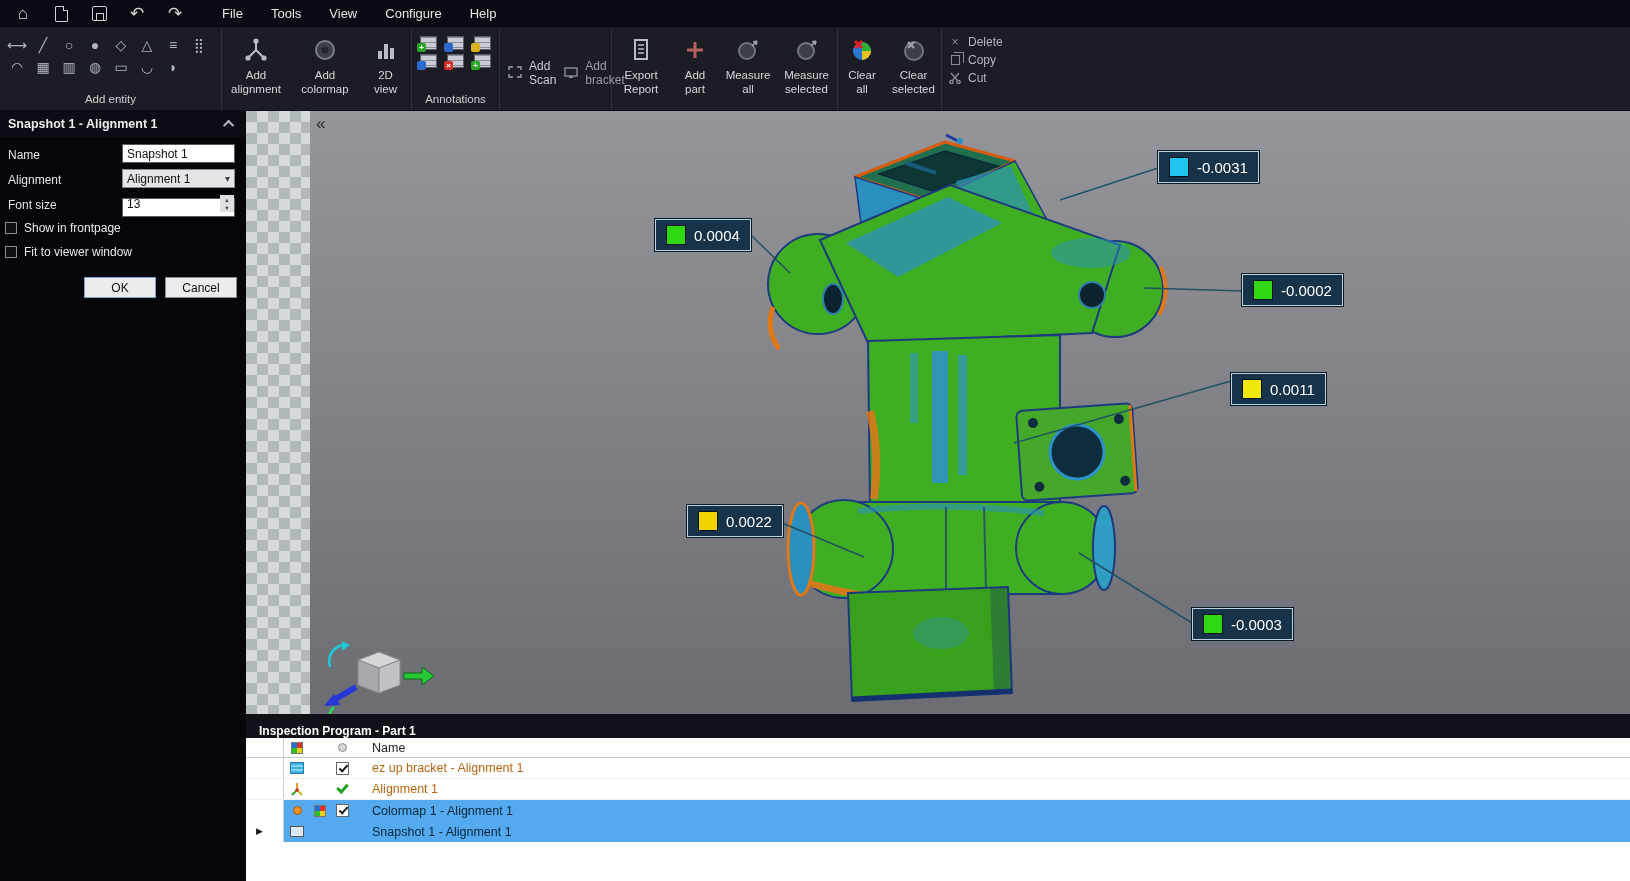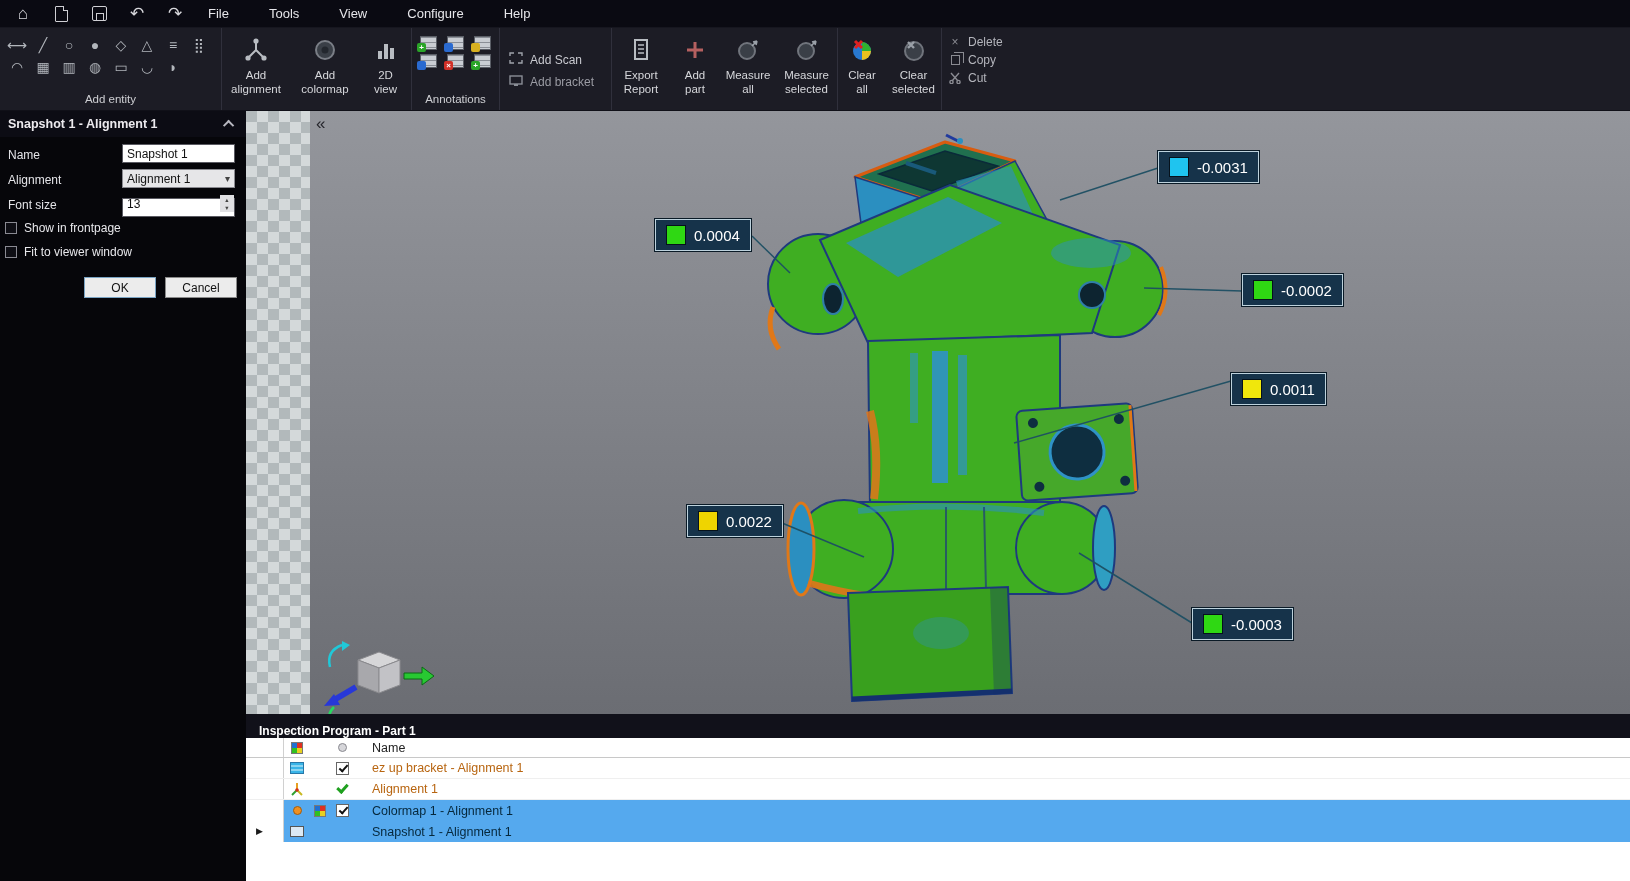--- a/index.html
+++ b/index.html
@@ -7,40 +7,40 @@
   body{position:relative;font-family:"Liberation Sans",sans-serif;background:#07070c;overflow:hidden;color:#e8e8ea}
 
   
   .menubar{position:absolute;left:0;top:0;width:1630px;height:28px;background:#0a0a12;display:flex;align-items:center;border-bottom:1px solid #16161f}
   .win-icons{display:flex;align-items:center;gap:12px;padding:0 10px;height:100%}
   .wi{width:26px;height:22px;display:flex;align-items:center;justify-content:center;color:#d8d8dc;font-size:17px}
   .doc-shape{width:13px;height:16px;border:1.5px solid #cfcfd4;border-radius:1px;position:relative;background:transparent}
   .doc-shape::after{content:"";position:absolute;right:-1px;top:-1px;width:4px;height:4px;background:#0a0a12;border-left:1.5px solid #cfcfd4;border-bottom:1.5px solid #cfcfd4}
   .save-shape{width:15px;height:15px;border:1.5px solid #cfcfd4;border-radius:2px;position:relative}
   .save-shape::after{content:"";position:absolute;left:3px;bottom:0;width:6px;height:6px;border:1.5px solid #cfcfd4;border-bottom:none}
-  .menu-items{display:flex;gap:40px;margin-left:10px;font-size:13px;color:#e6e6ea}
+  .menu-items{display:flex;gap:28px;margin-left:24px;font-size:13px;color:#e6e6ea}
   .menu-item{cursor:default}
 
   
   .ribbon{position:absolute;left:0;top:28px;width:1630px;height:83px;background:#1c1c25;display:flex;align-items:stretch;border-bottom:1px solid #101018}
   .grp-sep{border-right:1px solid #30303c}
   .grp-entity{width:222px;display:flex;flex-direction:column;justify-content:space-between;padding:6px 4px 3px}
   .ent-row{display:flex}
   .ent-ic{width:26px;height:22px;display:flex;align-items:center;justify-content:center;color:#b2b6bc;font-size:14px}
   .grp-label{text-align:center;font-size:11.5px;color:#cdced2;padding-bottom:2px}
   .rb-btn{display:flex;flex-direction:column;align-items:center;justify-content:flex-start;padding-top:7px;gap:4px}
   .rb-ico{height:30px;display:flex;align-items:center;justify-content:center}
   .rb-lbl{font-size:11.5px;color:#d6d7db;text-align:center;line-height:1.2;white-space:pre-line}
   .w68{width:68px}.w70{width:70px}.w52{width:52px}.w58{width:58px}.w50{width:50px}.w56{width:56px}.w62{width:62px}.w48{width:48px}
   .grp-ann{width:88px;display:flex;flex-direction:column;justify-content:space-between;padding:8px 6px 3px}
   .ann-grid{display:grid;grid-template-columns:repeat(3,1fr);gap:4px 6px;justify-items:center}
   .mini-ic{width:17px;height:14px;background:#c9cdd3;border:1px solid #5a5e66;position:relative;background-image:linear-gradient(#8a8e96 1px,transparent 1px);background-size:100% 5px}
   .mini-ic .badge{position:absolute;left:-4px;bottom:-3px;width:9px;height:9px;border-radius:2px;font-size:8px;line-height:9px;text-align:center;color:#fff;font-weight:bold}
   .b-green{background:#2aa428}.b-red{background:#d03028}.b-blue{background:#2a6ad0}.b-yellow{background:#d8b020;color:#222}
-  .grp-list{width:112px;display:flex;flex-direction:column;gap:7px;padding:24px 0 0 8px}
+  .grp-list{width:112px;display:flex;gap:7px;padding:8px 0 0 8px}
   .list-btn{display:flex;align-items:center;gap:7px;font-size:12px}
   .list-btn .lic{color:#9ea2aa;font-size:13px;width:15px;text-align:center}
   .lbl-a{color:#c9cad0}.lbl-b{color:#9b9ca4}
   .grp-edit{width:70px;display:flex;flex-direction:column;gap:4px;padding:7px 0 0 6px}
   .edit-btn{display:flex;align-items:center;gap:6px;font-size:12px;color:#b4b5bc}
   .edit-btn .eic{width:14px;display:flex;justify-content:center;color:#8a8b92;font-size:12px}
   .copy-shape{width:9px;height:10px;border:1.2px solid #8a8b92;position:relative}
   .copy-shape::after{content:"";position:absolute;left:2px;top:-4px;width:9px;height:10px;border:1.2px solid #8a8b92;border-bottom:none;border-left:none}
   .rib-fill{flex:1}
 

